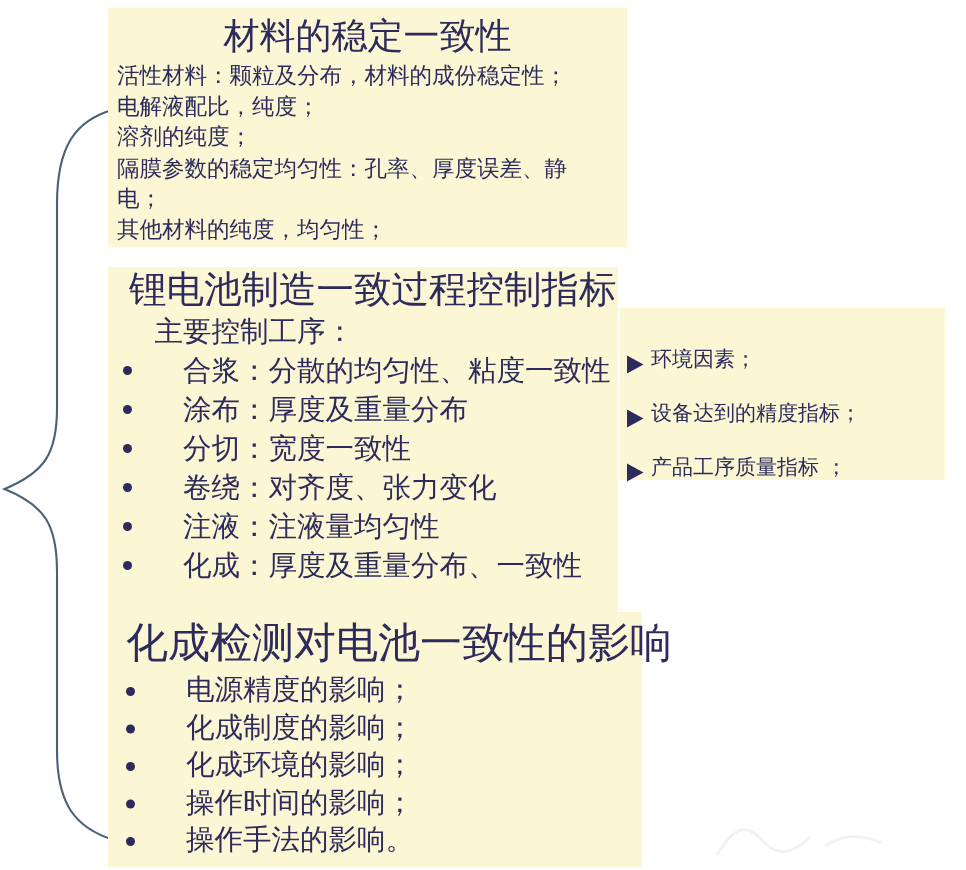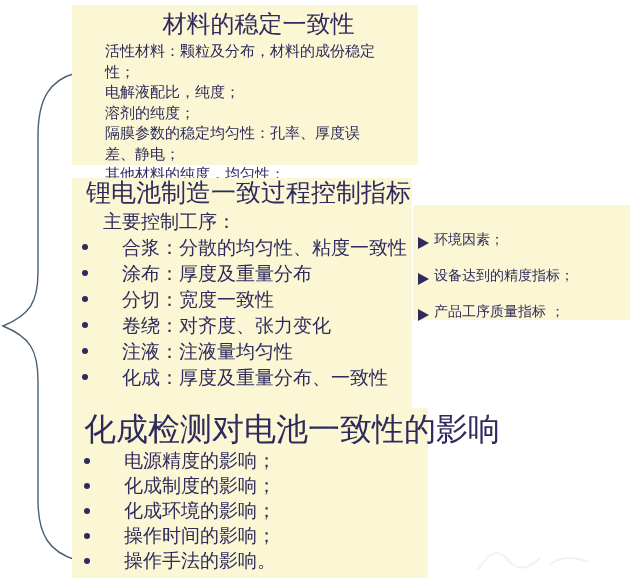--- a/index.html
+++ b/index.html
@@ -7,21 +7,21 @@
   }
   html,body{margin:0;padding:0;background:#e9e9e9;}
   .canvas{
     position:relative; width:644px; height:580px; background:var(--bg);
     overflow:hidden; margin:0 auto;
     font-family:"DejaVu Serif","Liberation Serif",serif;
     color:var(--ink);
   }
   .box{position:absolute; background:var(--box);}
   
-  .box-materials{left:72px; top:5px; width:346px; height:160px; padding-top:2px; box-sizing:border-box;padding-left:27px;}
+  .box-materials{left:72px; top:5px; width:346px; height:160px; padding-top:2px; box-sizing:border-box;}
   .box-materials h2{
     margin:0; font-size:24px; font-weight:normal; line-height:34px; text-align:center; white-space:nowrap;
   }
   .box-materials p{
     margin:0; font-size:15px; line-height:20.5px; padding:0 34px 0 6px;font-family:Liberation Serif, serif;
   }
   
   .box-process{left:72px; top:178px; width:340px; height:251px; box-sizing:border-box;}
   .box-process h2{
     margin:0; font-size:25px; font-weight:normal; line-height:30px; padding-left:14px; white-space:nowrap; overflow:visible;
@@ -37,21 +37,21 @@
   .box-factors{left:413px; top:205px; width:217px; height:115px; padding-top:8px; box-sizing:border-box;}
   .box-factors .factor{display:flex; align-items:flex-end; height:36px; font-size:14px; padding-left:5px; white-space:nowrap;}
   .arrow{
     flex:0 0 auto; width:0; height:0;
     border-top:6px solid transparent; border-bottom:6px solid transparent;
     border-left:11px solid var(--ink); margin-right:5px;
   }
   
   .box-formation{left:72px; top:408px; width:356px; height:170px; padding-top:2px; box-sizing:border-box;}
   .box-formation h2{
-    margin:0; font-size:32px; font-weight:normal; line-height:38px; padding-left:12px; white-space:nowrap; overflow:visible;
+    margin:0; font-size:28px; font-weight:normal; line-height:38px; padding-left:12px; white-space:nowrap; overflow:visible;
   }
   .box-formation ul.bullets li{font-size:19px; line-height:25px; height:25px; padding-left:12px;}
   
   .brace-svg{position:absolute; left:0; top:0; width:90px; height:580px;}
   .brace-svg path{fill:none; stroke:var(--brace); stroke-width:1.4; stroke-linecap:round;}
   
   .watermark{position:absolute; left:470px; top:540px; width:130px; height:38px; opacity:0.10;}
   .watermark path{fill:none; stroke:#888; stroke-width:2;}
 </style>
 </head>

